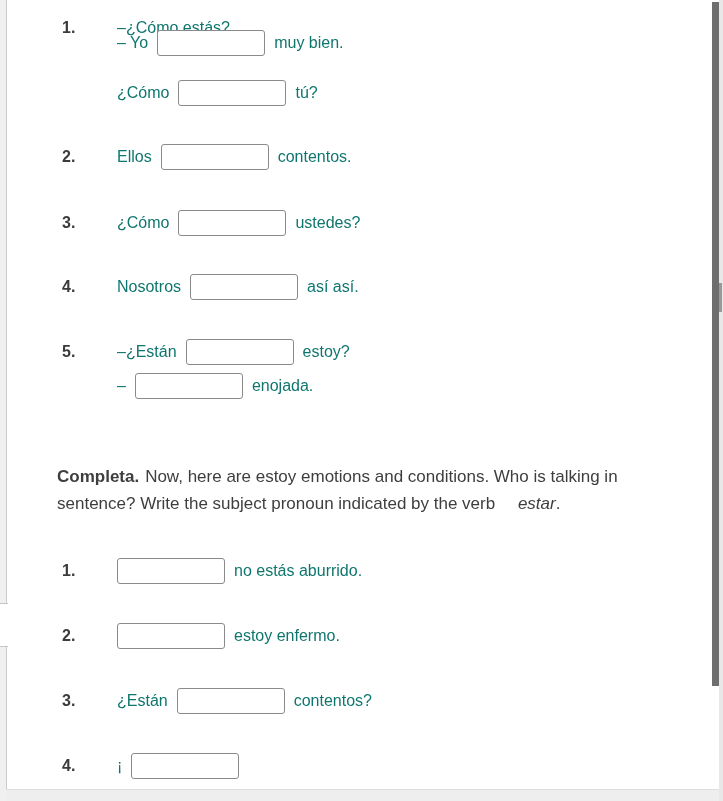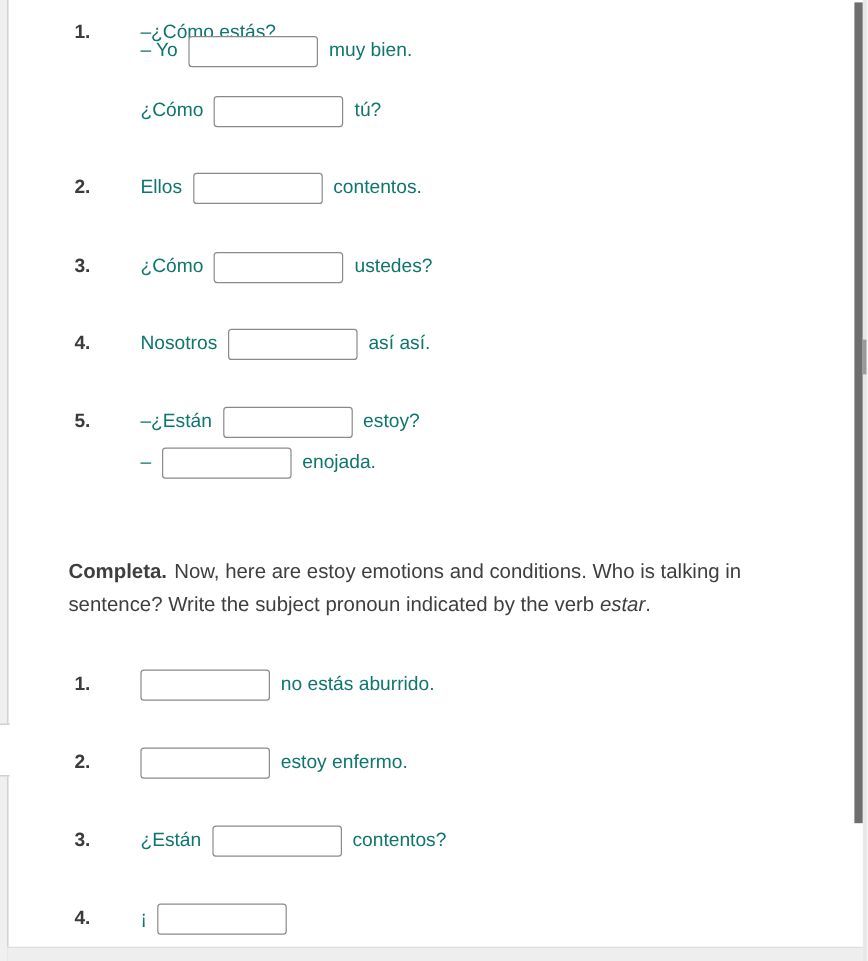--- a/index.html
+++ b/index.html
@@ -65,21 +65,21 @@
   }
 
   
   .instruction {
     position: absolute; left: 57px; top: 464px; width: 680px;
     font-size: 17px; line-height: 26.5px; color: #3e3e3e;
     overflow: hidden;
   }
   .instruction .iline { white-space: nowrap; }
   .instruction .lead { font-weight: 700; margin-right: 0.35em; }
-  .instruction .verb { font-style: italic; }
+  .instruction .verb { font-style: italic; margin-left: 18px; }
 </style>
 </head>
 <body>
 
 <div class="stage">
 
   <div class="row text-only" style="top:19px">
     <span class="num">1.</span>
     <span class="seg">–¿Cómo estás?</span>
   </div>

